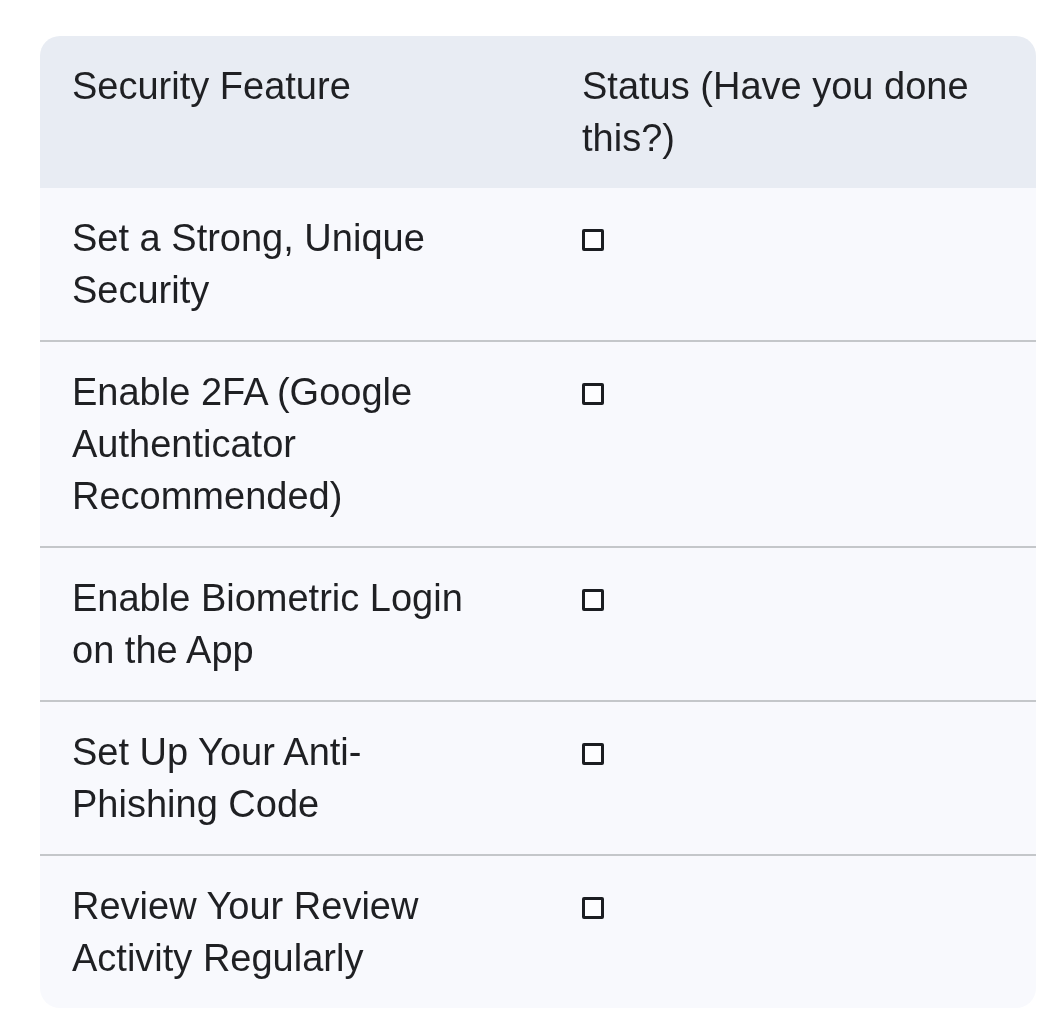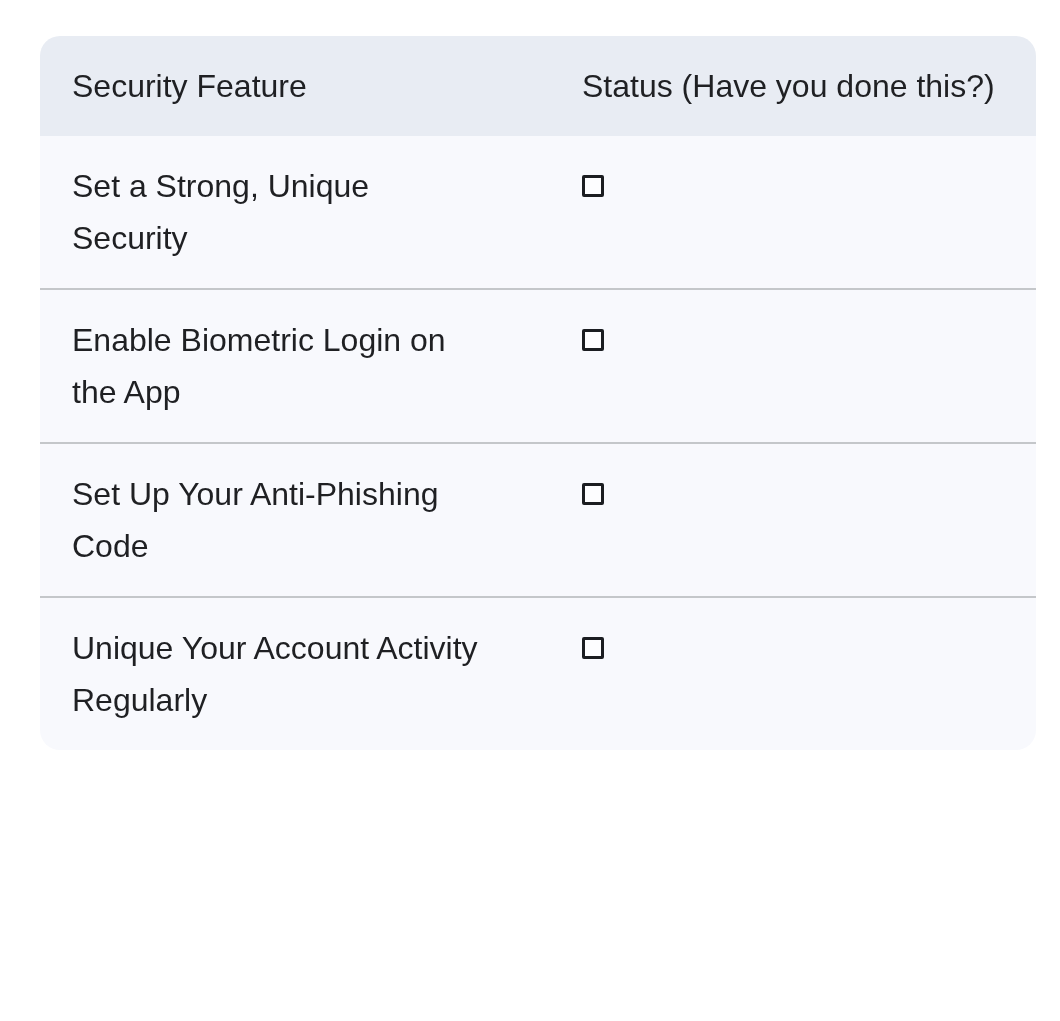--- a/index.html
+++ b/index.html
@@ -30,21 +30,21 @@
     overflow: hidden;
   }
   table.security-table {
     width: 100%;
     border-collapse: collapse;
     table-layout: fixed;
   }
   col.col-feature { width: 508px; }
   col.col-status  { width: 488px; }
   th, td {
-    font-size: 32px;
+    font-size: 38px;
     line-height: 52px;
     font-weight: 400;
     text-align: left;
     vertical-align: top;
     color: var(--text);
   }
   thead th {
     background: var(--header_bg);
   }
   tbody td {
@@ -89,37 +89,45 @@
       <tr>
         <td class="cell-feature">
           <span>Set a Strong, Unique Security</span>
         </td>
         <td class="cell-status">
           <span class="checkbox"></span>
         </td>
       </tr>
       <tr>
         <td class="cell-feature">
+          <span>Enable 2FA (Google Authenticator Recommended)</span>
+        </td>
+        <td class="cell-status">
+          <span class="checkbox"></span>
+        </td>
+      </tr>
+      <tr>
+        <td class="cell-feature">
           <span>Enable Biometric Login on the App</span>
         </td>
         <td class="cell-status">
           <span class="checkbox"></span>
         </td>
       </tr>
       <tr>
         <td class="cell-feature">
           <span>Set Up Your Anti-Phishing Code</span>
         </td>
         <td class="cell-status">
           <span class="checkbox"></span>
         </td>
       </tr>
       <tr>
         <td class="cell-feature">
-          <span>Unique Your Account Activity Regularly</span>
+          <span>Review Your Review Activity Regularly</span>
         </td>
         <td class="cell-status">
           <span class="checkbox"></span>
         </td>
       </tr>
     </tbody>
   </table>
 </div>
 
 </body></html>

